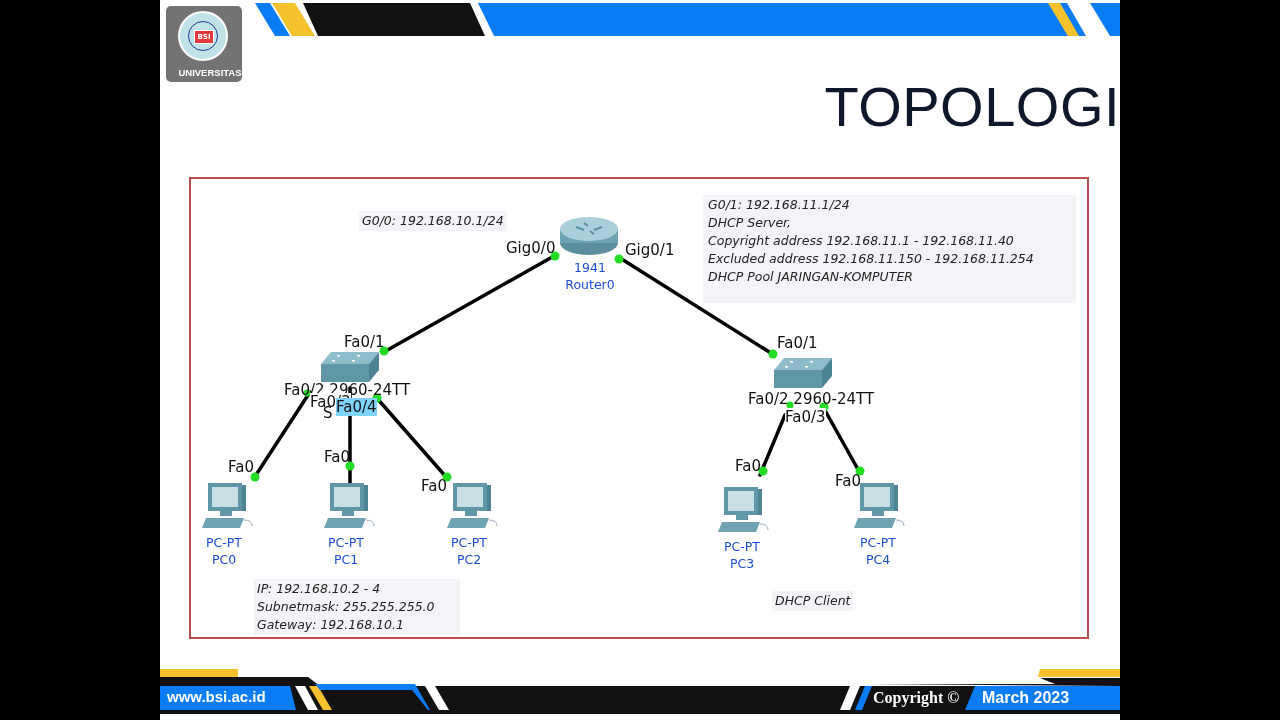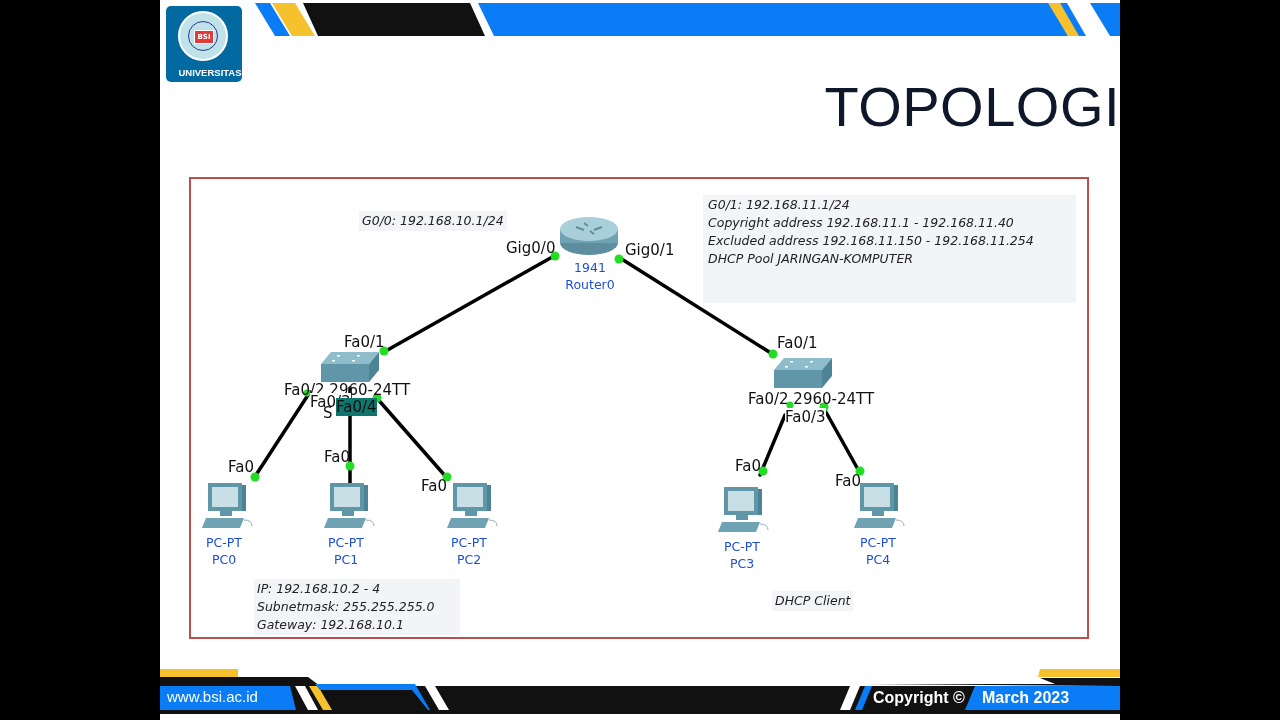--- a/index.html
+++ b/index.html
@@ -1,29 +1,29 @@
 <!DOCTYPE html>
 <html><head>
 <meta charset="utf-8">
 <style>
   html,body{margin:0;padding:0;background:#000;}
   body{width:1280px;height:720px;position:relative;overflow:hidden;font-family:"DejaVu Sans",sans-serif;}
   #slide{position:absolute;left:160px;top:0;width:960px;height:720px;background:#fff;overflow:hidden;}
   .abs{position:absolute;}
-  #logo{left:6px;top:6px;width:76px;height:76px;background:#0369a1;border-radius:5px;}
+  #logo{left:6px;top:6px;width:76px;height:76px;background:#737373;border-radius:5px;}
   #logo .ring{position:absolute;left:12px;top:5px;width:50px;height:50px;border-radius:50%;background:#bfe3e8;border:2px solid #fff;box-sizing:border-box;}
   #logo .ring2{position:absolute;left:8px;top:8px;width:30px;height:30px;border-radius:50%;border:1px solid #2b3496;box-sizing:border-box;}
   #logo .mark{position:absolute;left:14px;top:17px;width:18px;height:12px;background:#e23a3a;border:1px solid #fff;font-size:7px;color:#fff;font-weight:bold;text-align:center;line-height:12px;}
   #logo .lbl{position:absolute;left:0;top:61px;width:88px;text-align:center;font-family:"Liberation Sans",sans-serif;font-weight:bold;font-size:9.5px;color:#fff;}
   #title{left:0;width:960px;top:74px;text-align:right;font-family:"Liberation Sans",sans-serif;font-size:56px;color:#0f172a;letter-spacing:0.5px;}
   #frame{left:29px;top:177px;width:900px;height:462px;border:2px solid #b85050;box-sizing:border-box;}
   .note{background:#f3f4f7;padding:1px 3px;line-height:18px;font-size:12.5px;color:#222;font-style:italic;}
   .port{font-family:"DejaVu Sans",sans-serif;font-size:15px;color:#111;white-space:nowrap;}
   .dev{text-align:center;font-size:12.5px;color:#1d4ed8;line-height:17px;white-space:nowrap;}
-  #footer-text{font-family:"Liberation Sans",sans-serif;font-weight:normal;color:#fff;}
+  #footer-text{font-family:"Liberation Sans",sans-serif;font-weight:bold;color:#fff;}
 </style>
 </head>
 <body>
 
 <div id="slide">
 
   <svg class="abs" style="left:0;top:0" width="960" height="40">
     <polygon points="95,3 110,3 130,36 115,36" fill="#0a7cf5"></polygon>
     <polygon points="112,3 135,3 155,36 132,36" fill="#f5c22d"></polygon>
     <polygon points="143,3 310,3 325,36 158,36" fill="#111"></polygon>
@@ -81,20 +81,21 @@
   <div class="abs port" style="left:346px;top:239px">Gig0/0</div>
   <div class="abs port" style="left:465px;top:241px">Gig0/1</div>
   <div class="abs dev" style="left:395px;top:259px;width:70px">
     <div>1941</div>
     <div>Router0</div>
   </div>
 
   <div class="abs note" style="left:199px;top:211px">G0/0: 192.168.10.1/24</div>
   <div class="abs note" style="left:543px;top:195px;width:365px;height:106px;padding-left:5px">
     <div>G0/1: 192.168.11.1/24</div>
+    <div>DHCP Server,</div>
     <div>Copyright address 192.168.11.1 - 192.168.11.40</div>
     <div>Excluded address 192.168.11.150 - 192.168.11.254</div>
     <div>DHCP Pool JARINGAN-KOMPUTER</div>
   </div>
   <div class="abs note" style="left:94px;top:579px;width:200px">
     <div>IP: 192.168.10.2 - 4</div>
     <div>Subnetmask: 255.255.255.0</div>
     <div>Gateway: 192.168.10.1</div>
   </div>
   <div class="abs note" style="left:612px;top:591px">DHCP Client</div>
@@ -104,21 +105,21 @@
     <polygon points="2,14 50,14 50,32 2,32" fill="#5f97a9"></polygon>
     <polygon points="50,14 60,2 60,20 50,32" fill="#4c8496"></polygon>
     <rect x="18" y="5" width="3" height="1.5" fill="#fff"></rect>
       <rect x="38" y="5" width="3" height="1.5" fill="#fff"></rect>
     <rect x="13" y="10" width="3" height="1.5" fill="#fff"></rect>
       <rect x="33" y="10" width="3" height="1.5" fill="#fff"></rect>
   </svg>
   <div class="abs port" style="left:184px;top:333px">Fa0/1</div>
   <div class="abs port" style="left:124px;top:381px">Fa0/2 2960-24TT</div>
   <div class="abs port" style="left:150px;top:393px;background:#fff">Fa0/3</div>
-  <div class="abs port" style="left:176px;top:398px;background:#0f766e">Fa0/4</div>
+  <div class="abs port" style="left:176px;top:398px;background:#7dd3fc">Fa0/4</div>
   <div class="abs port" style="left:163px;top:404px">S</div>
 
   <svg class="abs" style="left:612px;top:356px" width="62" height="36">
     <polygon points="12,2 60,2 50,14 2,14" fill="#8fbccb"></polygon>
     <polygon points="2,14 50,14 50,32 2,32" fill="#5f97a9"></polygon>
     <polygon points="50,14 60,2 60,20 50,32" fill="#4c8496"></polygon>
     <rect x="18" y="5" width="3" height="1.5" fill="#fff"></rect>
       <rect x="38" y="5" width="3" height="1.5" fill="#fff"></rect>
     <rect x="13" y="10" width="3" height="1.5" fill="#fff"></rect>
       <rect x="33" y="10" width="3" height="1.5" fill="#fff"></rect>
@@ -204,16 +205,16 @@
     <polygon points="150,22 265,22 276,46" fill="#0a7cf5" opacity="0"></polygon>
     <polygon points="155,20 255,20 270,46 268,46 252,26 160,26" fill="#0a7cf5"></polygon>
     <polygon points="265,22 275,22 289,46 279,46" fill="#fff"></polygon>
     <polygon points="690,22 700,22 690,46 680,46" fill="#fff"></polygon>
     <polygon points="705,22 712,22 702,46 695,46" fill="#0a7cf5"></polygon>
     <polygon points="880,5 960,5 960,13 878,13" fill="#f5c22d"></polygon>
     <polygon points="815,22 960,22 960,46 805,46" fill="#0a7cf5"></polygon>
     <polygon points="706,20 895,20 880,14 960,14 960,22" fill="#111"></polygon>
   </svg>
   <div class="abs" id="footer-text" style="left:7px;top:688px;font-size:15px">www.bsi.ac.id</div>
-  <div class="abs" style="left:713px;top:689px;font-size:16px;font-family:Liberation Sans, sans-serif;font-weight:bold;color:#fff">Copyright ©</div>
+  <div class="abs" style="left:713px;top:689px;font-size:16px;font-family:Liberation Serif, serif;font-weight:bold;color:#fff">Copyright ©</div>
   <div class="abs" style="left:822px;top:689px;font-size:16px;font-family:'Liberation Sans',sans-serif;font-weight:bold;color:#fff">March 2023</div>
 
 </div>
 
 </body></html>

